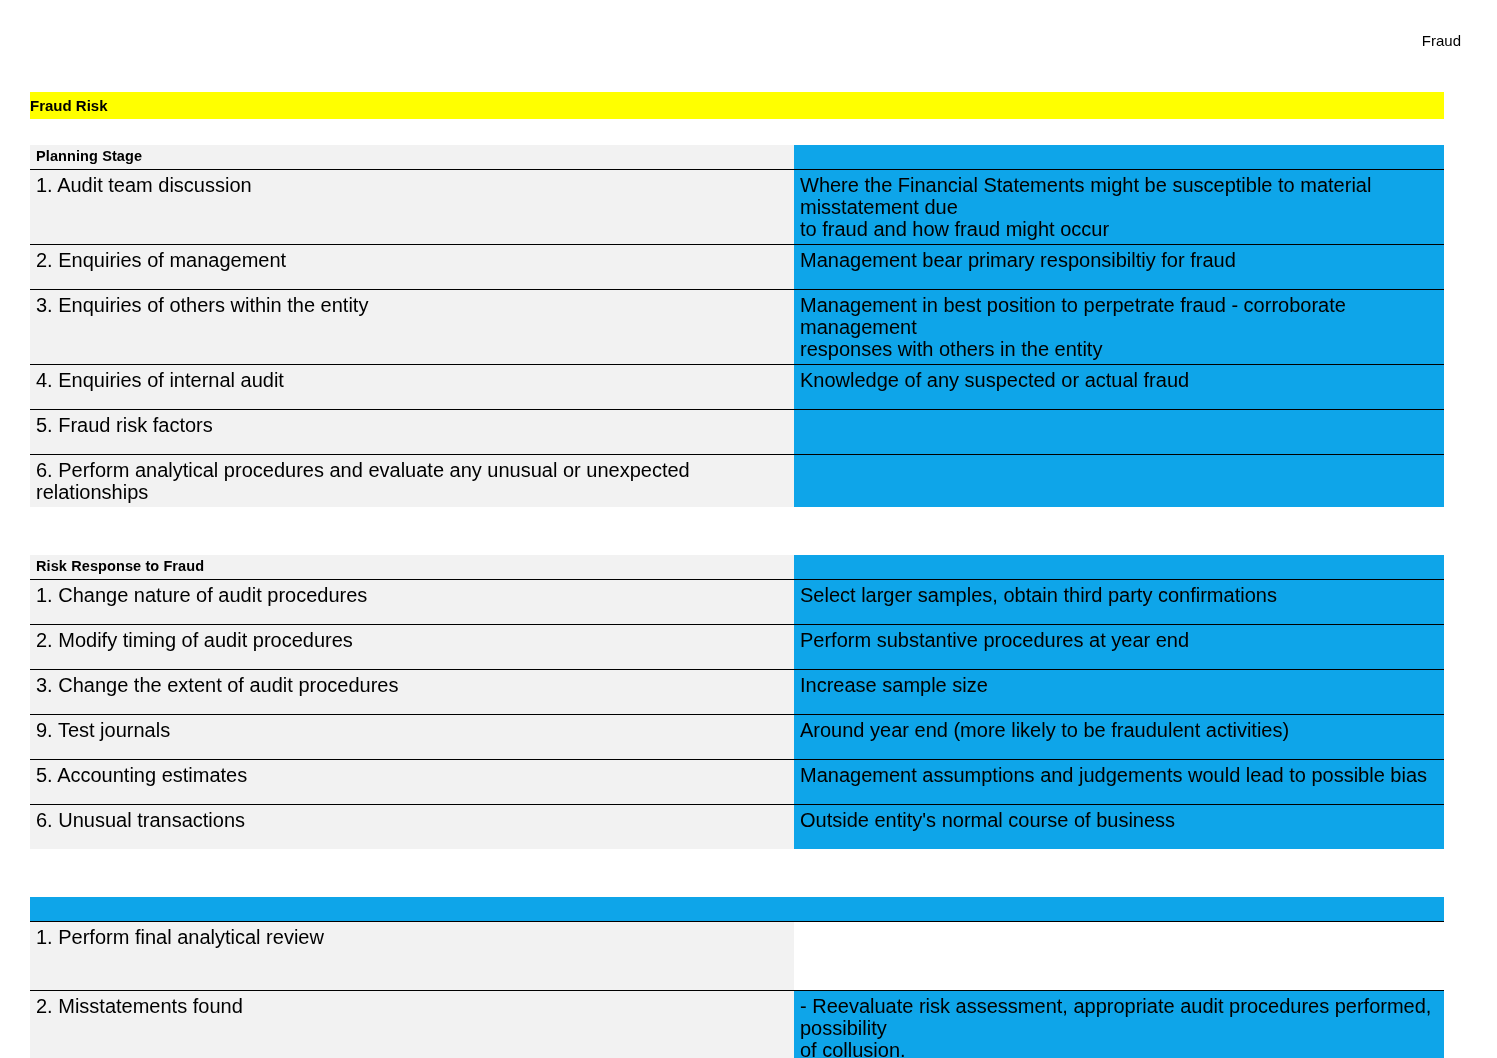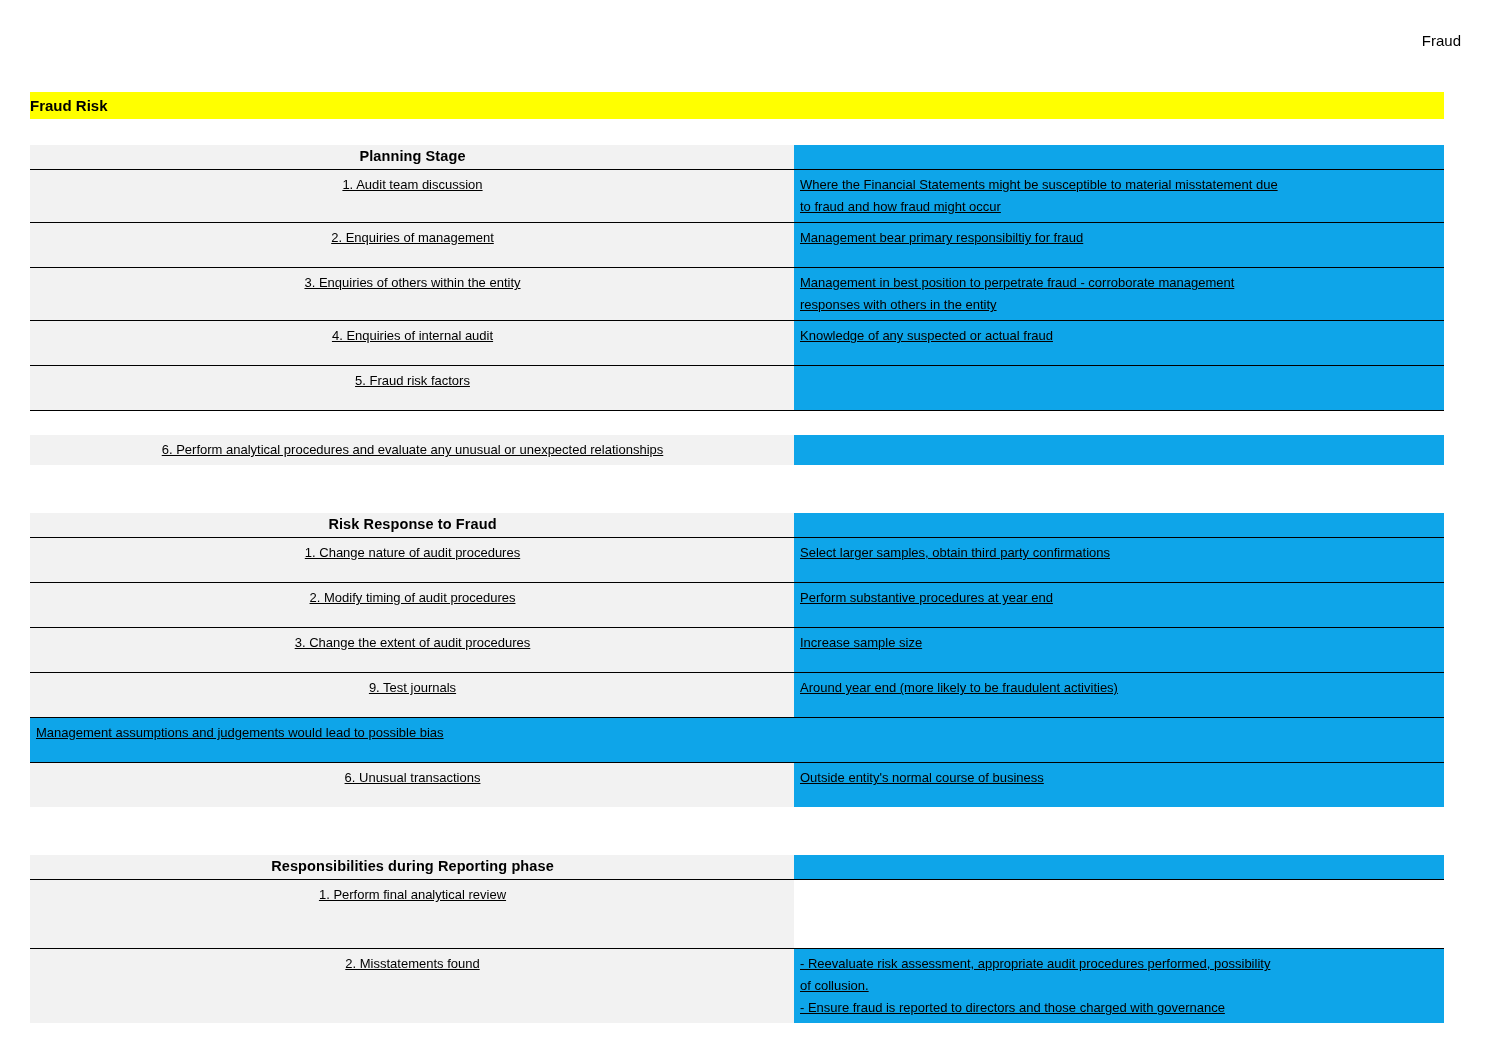--- a/index.html
+++ b/index.html
@@ -62,51 +62,49 @@
     width: 100%;
     align-items: stretch;
   }
 
   .cell-left {
     width: 764px;
     flex: 0 0 764px;
     background: #f2f2f2;
     box-sizing: border-box;
     padding: 4px 5px 4px 6px;
-    text-align: center;
   }
   .cell-right {
     flex: 1 1 auto;
     background: #0ea5e9;
     box-sizing: border-box;
     padding: 4px 5px 4px 6px;
   }
 
   .row.ruled { border-bottom: 1.6px solid #000000; }
 
   
   .row.section-head .cell-left { padding-top: 2px; padding-bottom: 2px; }
   .row.section-head .heading {
     font-size: 14.5px;
     font-weight: bold;
     line-height: 19px;
     letter-spacing: 0.1px;
   }
 
   .txt {
-    font-size: 13px;
+    font-size: 20px;
     line-height: 22px;
     white-space: pre-line;
-    text-decoration: underline;
   }
   .h-2line  { min-height: 44px; }
   .h-3line  { min-height: 68px; }
   .h-std    { min-height: 44px; }
   .h-tall   { min-height: 70px; }
-  .h-wide   { min-height: 30px; margin-top: 24px; }
+  .h-wide   { min-height: 30px; }
   .h-head   { min-height: 24px; }
 
   .nobottom { border-bottom: none; }
 </style>
 </head>
 <body>
 
 <div class="page-header">Fraud</div>
 
 <div class="title-banner">
@@ -223,20 +221,23 @@
     <div class="row ruled h-std">
       <div class="cell-left">
         <div class="txt">9. Test journals</div>
       </div>
       <div class="cell-right">
         <div class="txt">Around year end (more likely to be fraudulent activities)</div>
       </div>
     </div>
 
     <div class="row ruled h-std">
+      <div class="cell-left">
+        <div class="txt">5. Accounting estimates</div>
+      </div>
       <div class="cell-right">
         <div class="txt">Management assumptions and judgements would lead to possible bias</div>
       </div>
     </div>
 
     <div class="row h-std">
       <div class="cell-left">
         <div class="txt">6. Unusual transactions</div>
       </div>
       <div class="cell-right">
@@ -244,23 +245,20 @@
       </div>
     </div>
 
   </div>
 
   <div class="spacer"></div>
 
   <div class="section">
 
     <div class="row section-head ruled h-head">
-      <div class="cell-left">
-        <div class="heading">Responsibilities during Reporting phase</div>
-      </div>
       <div class="cell-right"></div>
     </div>
 
     <div class="row ruled h-3line">
       <div class="cell-left">
         <div class="txt">1. Perform final analytical review</div>
       </div>
     </div>
 
     <div class="row h-tall nobottom">

